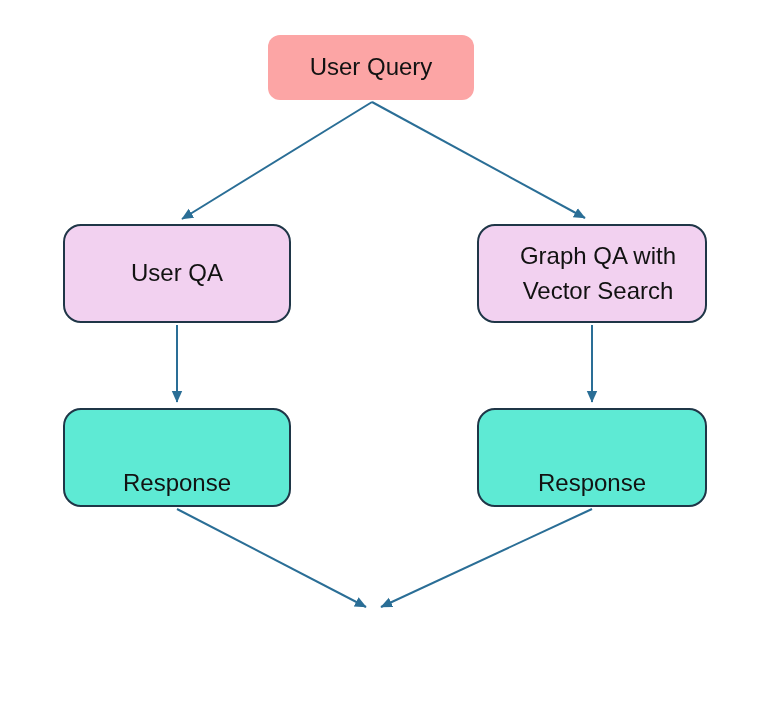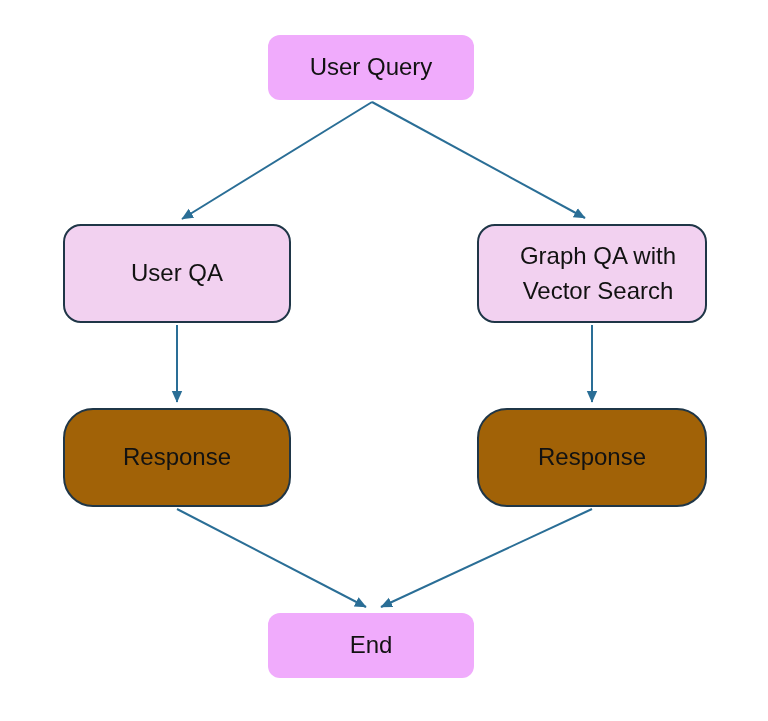--- a/index.html
+++ b/index.html
@@ -29,32 +29,33 @@
     align-items: center;
     justify-content: center;
     text-align: center;
     font-size: 24px;
     line-height: 1.45;
     color: #121212;
     box-sizing: border-box;
     padding: 4px 12px;
   }
   .node.terminal {
-    background: #f0abfc;
+    background: #fca5a5;
     border-radius: 12px;
   }
   .node.process {
     background: #F2D1F0;
     border: 2.5px solid #1F3647;
     border-radius: 18px;
   }
   .node.response {
-    background: #a16207;
+    background: #5eead4;
     border: 2.5px solid #1F3647;
-    border-radius: 30px;
+    border-radius: 18px;
+    align-items: flex-end;
   }
 </style>
 </head>
 <body>
 
 <div class="canvas">
 
   <svg class="edges" viewBox="0 0 768 721">
     <defs>
       <marker id="arrowhead" viewBox="0 0 10 10" refX="8.5" refY="5" markerWidth="6.5" markerHeight="6.5" orient="auto">
@@ -84,17 +85,14 @@
   </div>
 
   <div class="node response" style="left:63px; top:408px; width:228px; height:99px;">
     <span>Response</span>
   </div>
 
   <div class="node response" style="left:477px; top:408px; width:230px; height:99px;">
     <span>Response</span>
   </div>
 
-  <div class="node terminal" style="left:268px; top:613px; width:206px; height:65px;">
-    <span>End</span>
-  </div>
 
 </div>
 
 </body></html>

